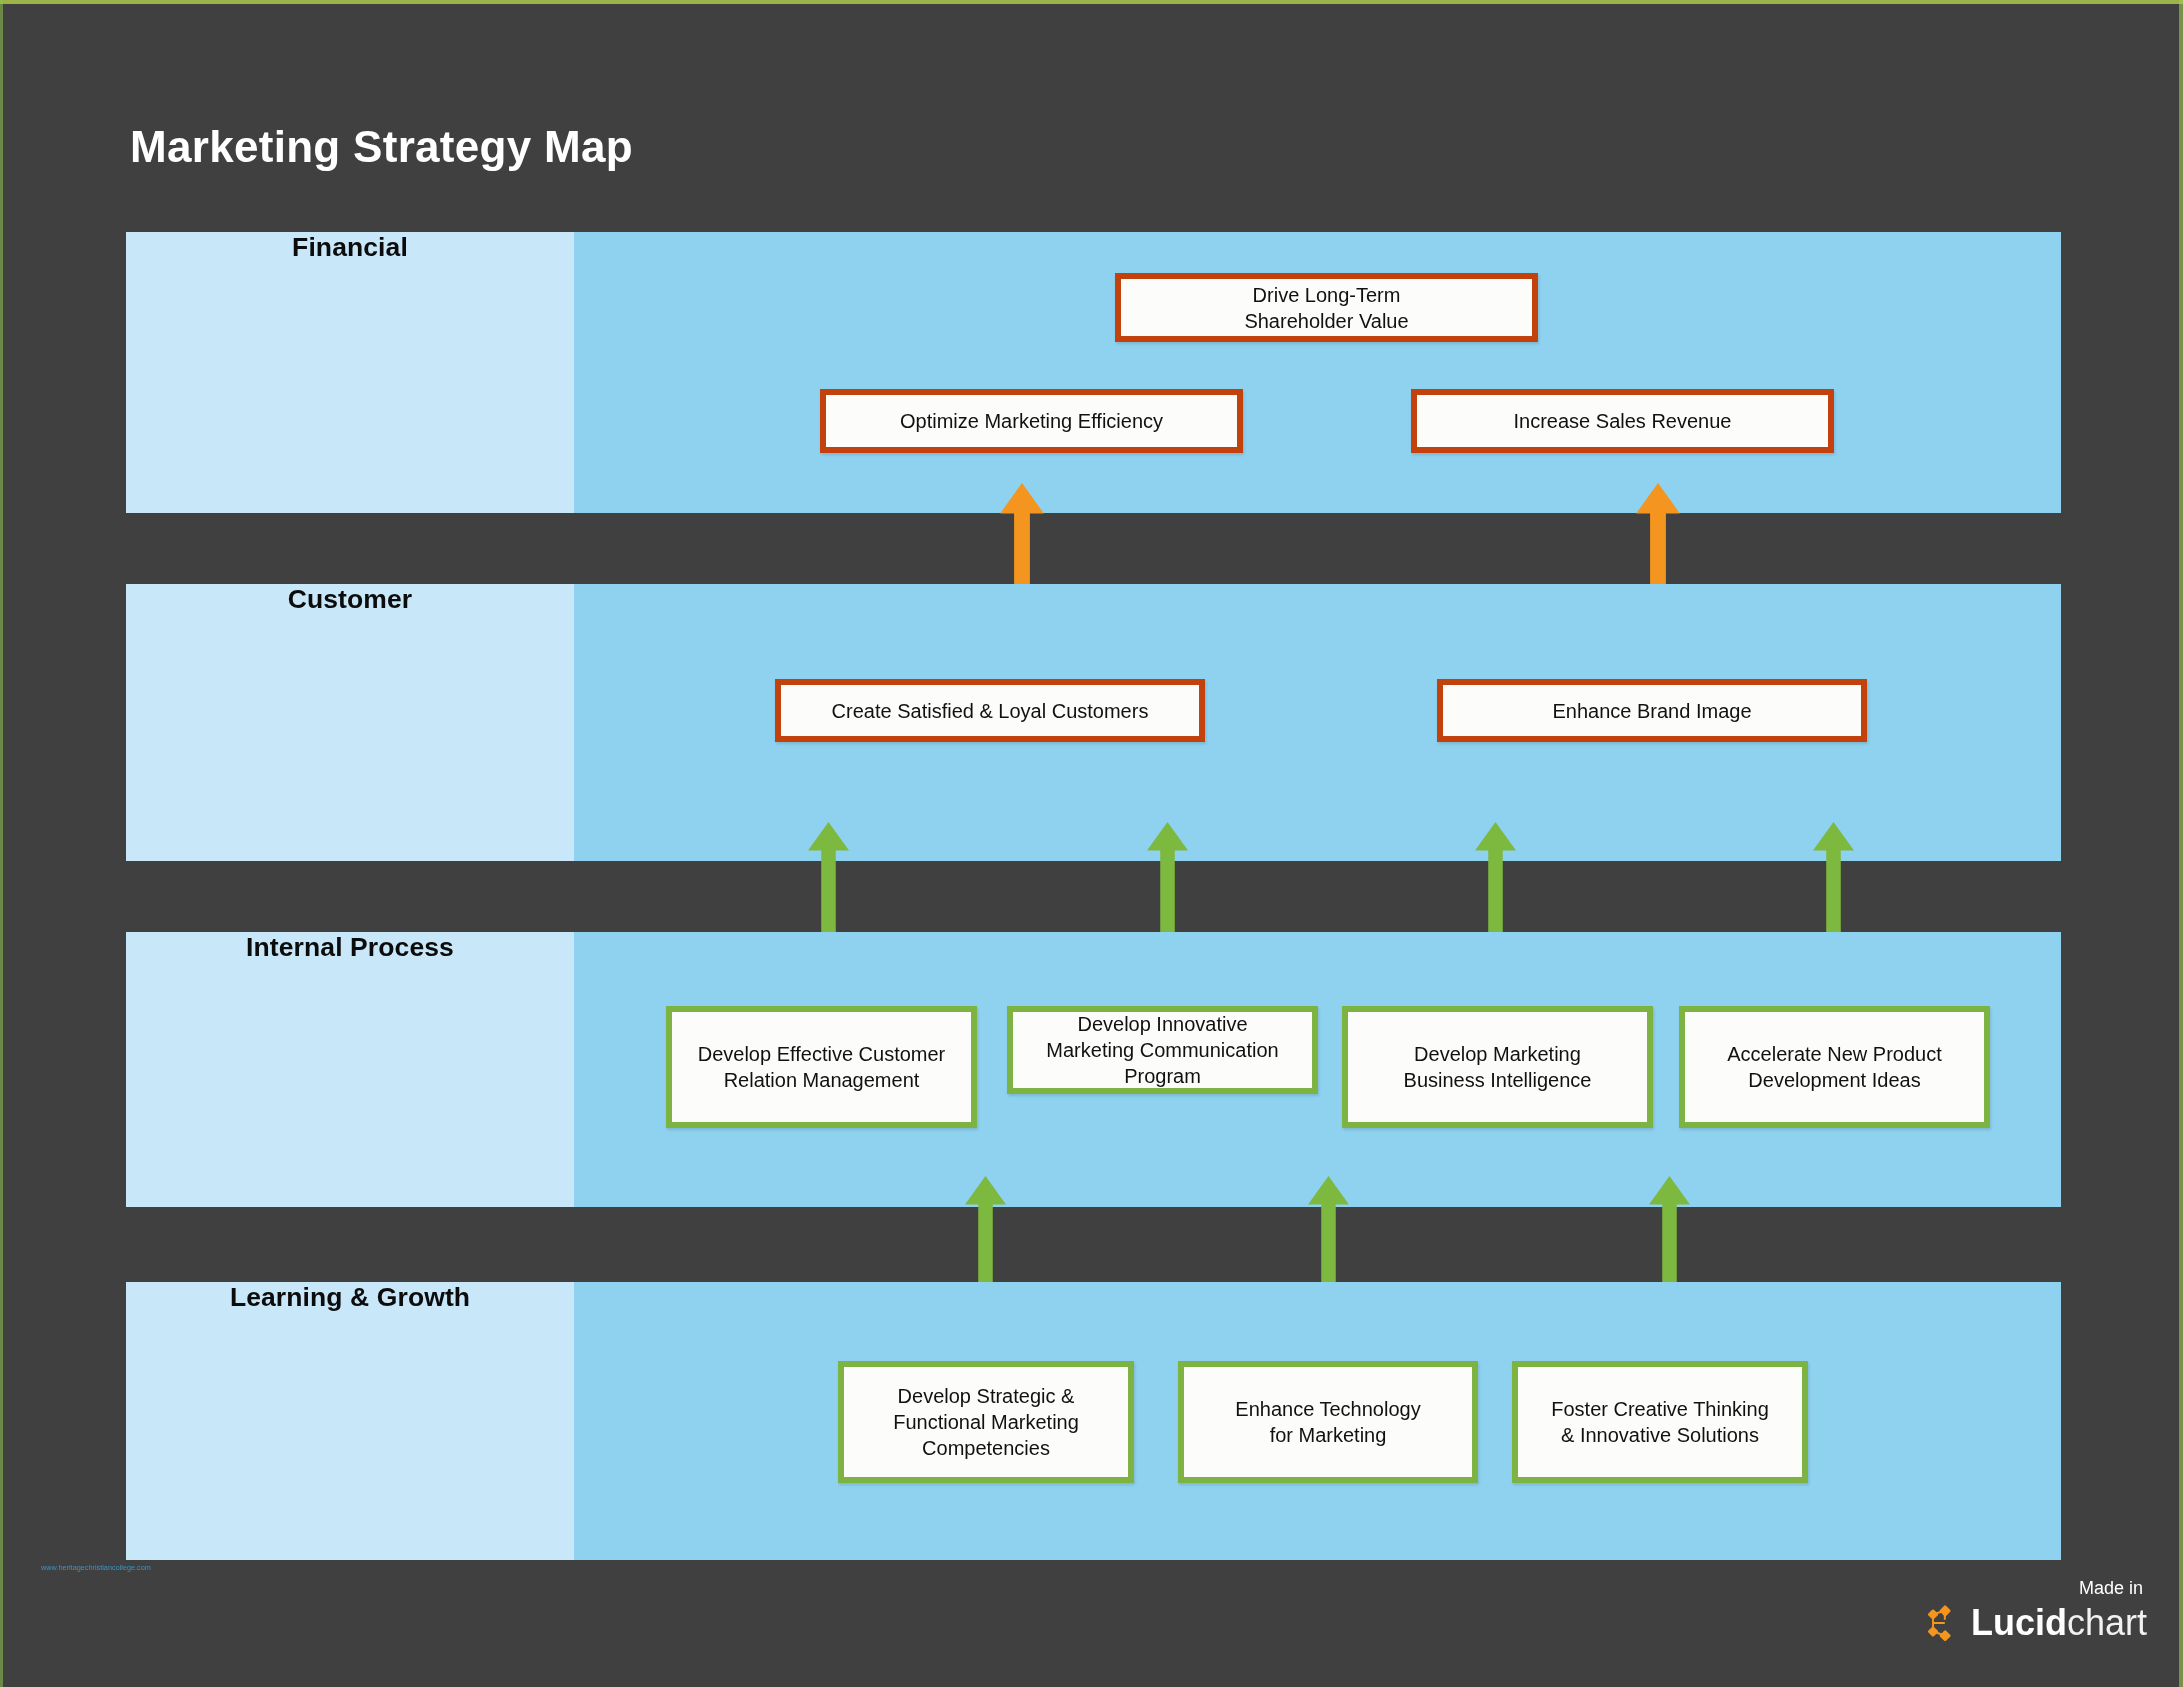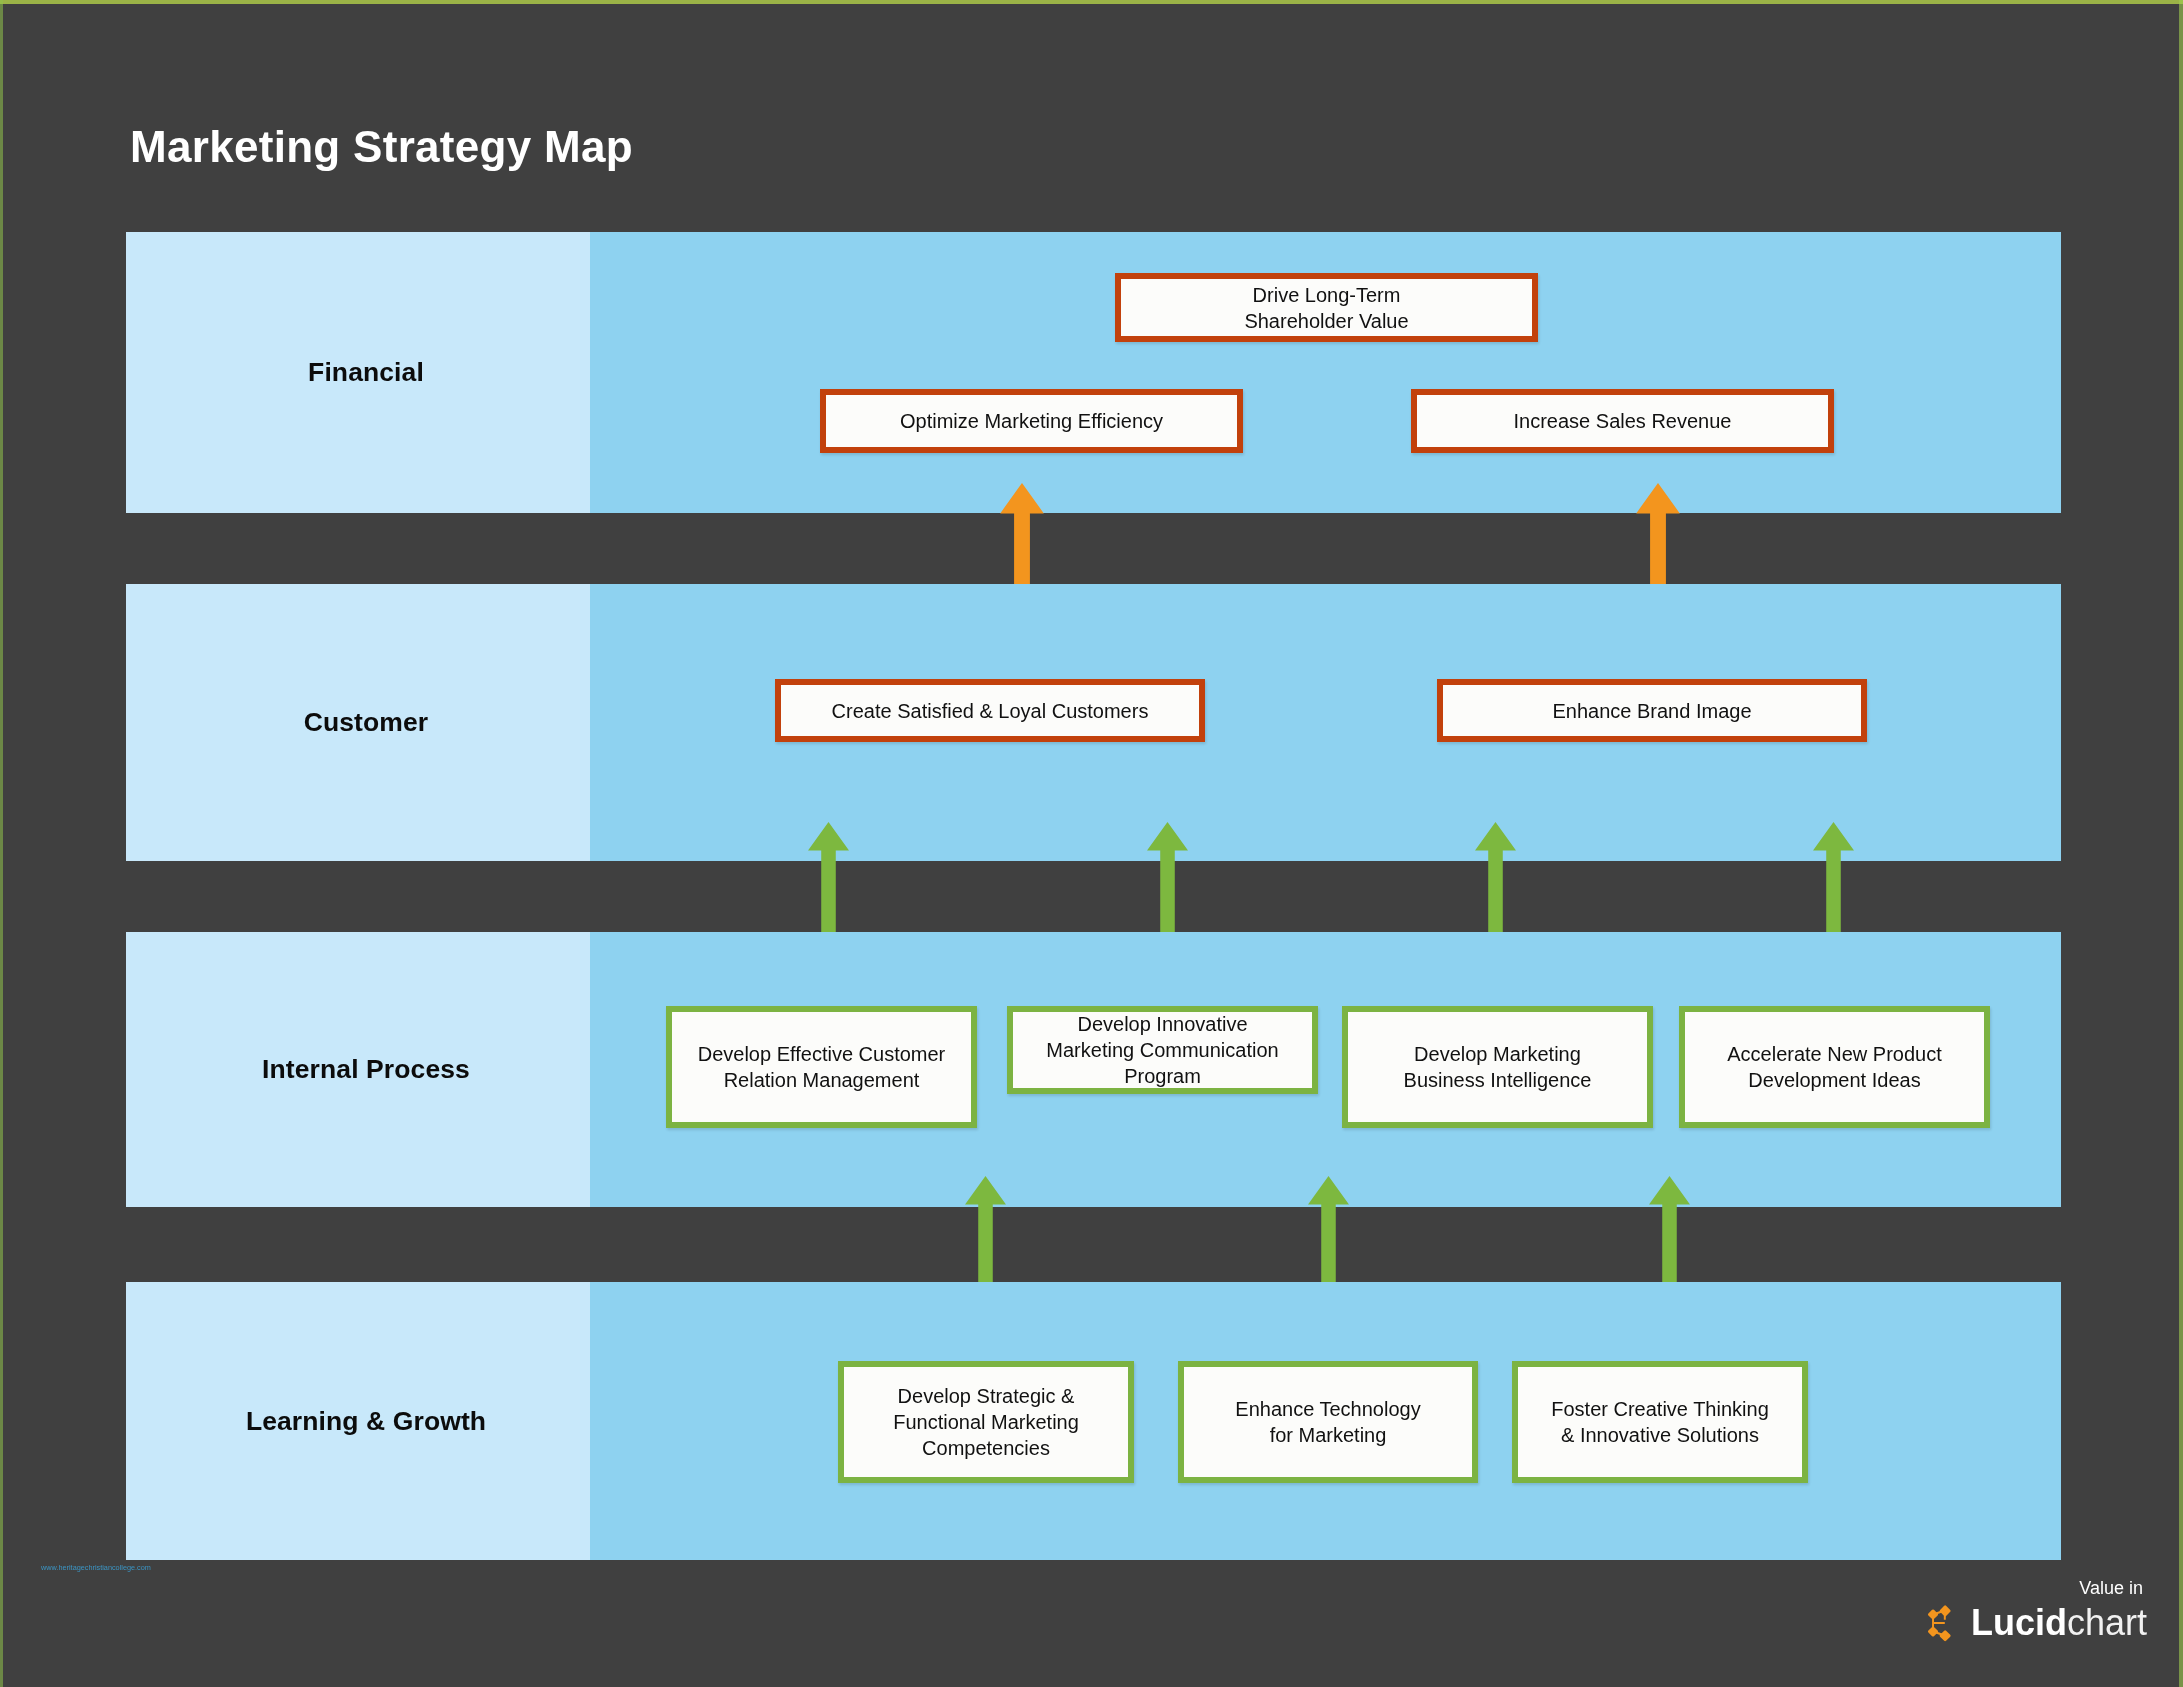--- a/index.html
+++ b/index.html
@@ -58,23 +58,22 @@
     background: #8ED2F0;
   }
   .row-label-panel {
     position: absolute;
     left: 0;
     top: 0;
     width: 448px;
     height: 100%;
     background: #C8E8FA;
     display: flex;
-    align-items: center;
+    align-items: flex-start;
     justify-content: center;
-    padding-left: 16px;
   }
   .row-label-text {
     font-size: 26.5px;
     font-weight: bold;
     color: #0c0c0c;
     white-space: nowrap;
     letter-spacing: 0.1px;
   }
 
   
@@ -267,21 +266,21 @@
   <div class="node green" style="left:1178px; top:1361px; width:300px; height:122px;">
     <span class="node-text">Enhance Technology<br>for Marketing</span>
   </div>
 
   <div class="node green" style="left:1512px; top:1361px; width:296px; height:122px;">
     <span class="node-text">Foster Creative Thinking<br>&amp; Innovative Solutions</span>
   </div>
 
   <div id="watermark">www.heritagechristiancollege.com</div>
 
-  <div id="made-in">Value in</div>
+  <div id="made-in">Made in</div>
 
   <div id="lucid-logo">
     <svg id="lucid-mark" width="37" height="38" viewBox="0 0 56 58">
       <line x1="12" y1="16" x2="30" y2="10" stroke="#F3951E" stroke-width="3"></line>
       <line x1="12" y1="16" x2="12" y2="42" stroke="#F3951E" stroke-width="3"></line>
       <line x1="12" y1="42" x2="30" y2="48" stroke="#F3951E" stroke-width="3"></line>
       <line x1="30" y1="10" x2="30" y2="24" stroke="#F3951E" stroke-width="3"></line>
       <line x1="12" y1="29" x2="30" y2="29" stroke="#F3951E" stroke-width="3"></line>
       <rect x="24" y="4" width="13" height="13" rx="2" fill="#F3951E" transform="rotate(45 30.5 10.5)"></rect>
       <rect x="6" y="10" width="12" height="12" rx="2" fill="#F3951E" transform="rotate(45 12 16)"></rect>

